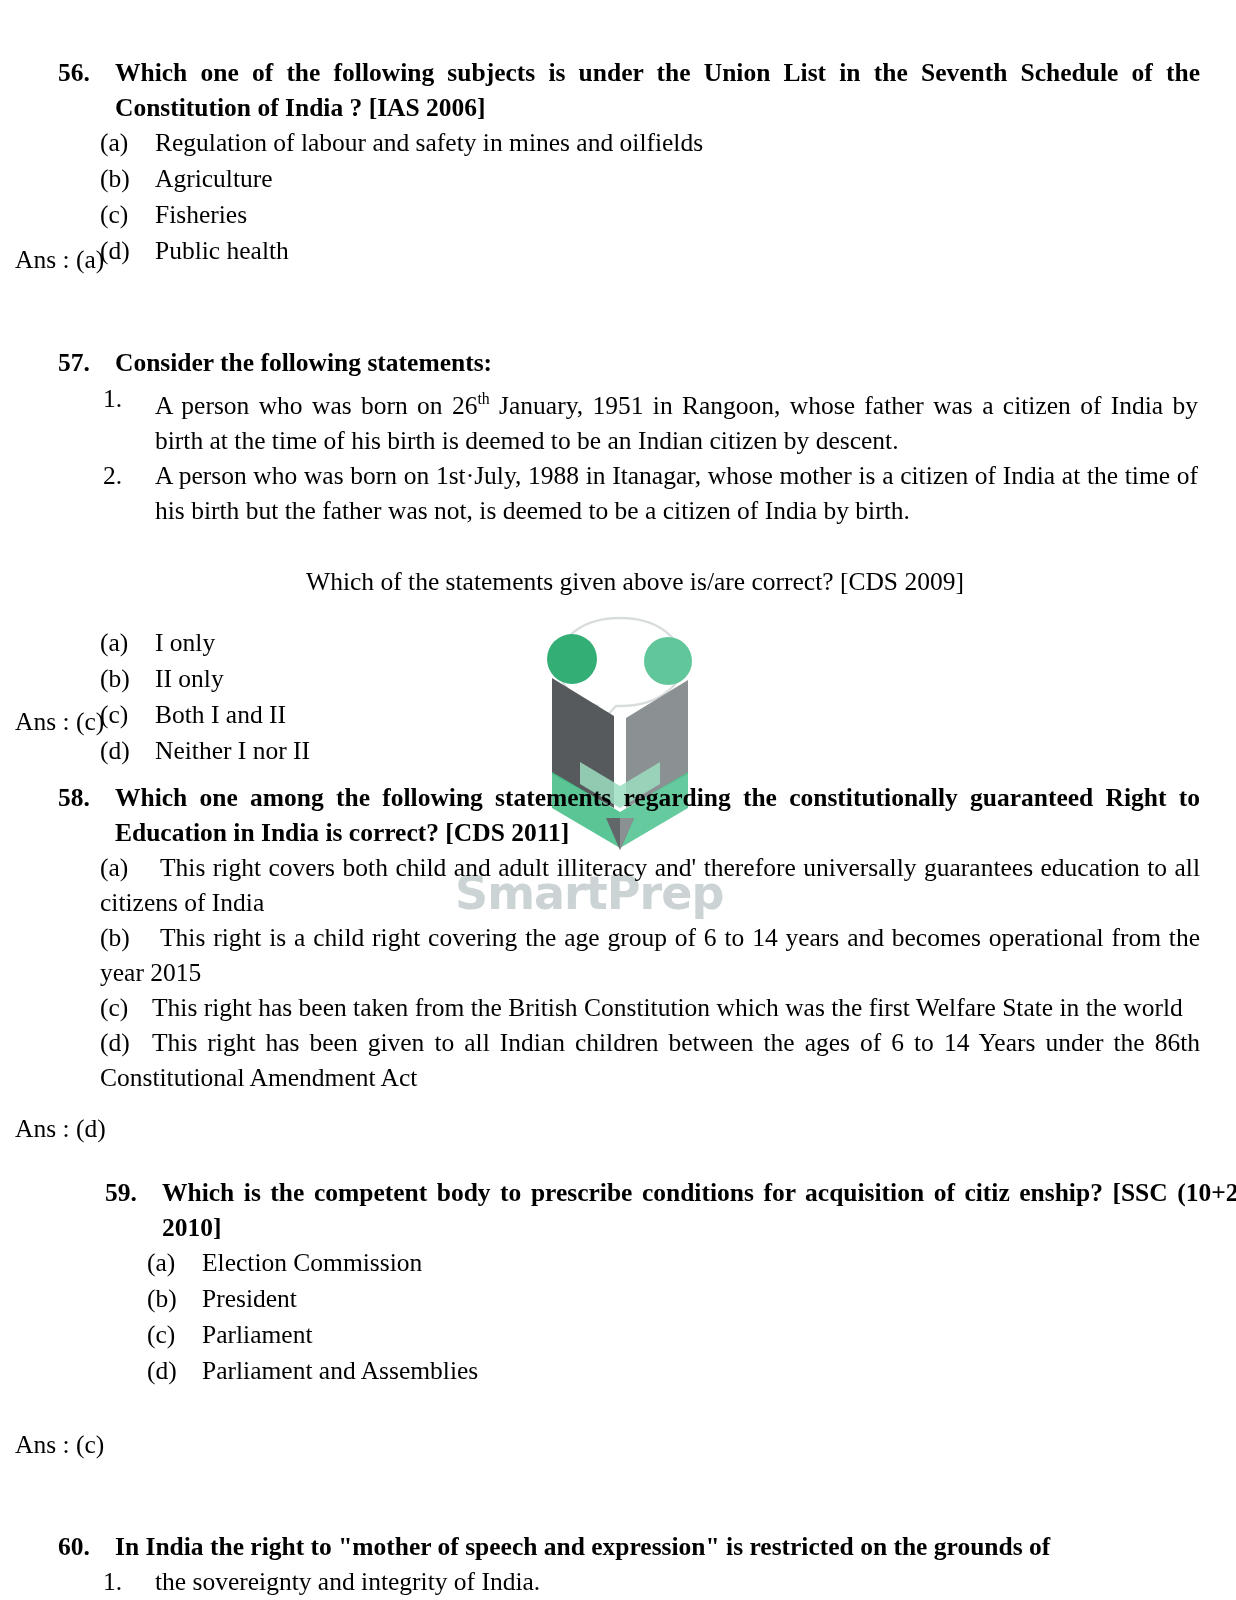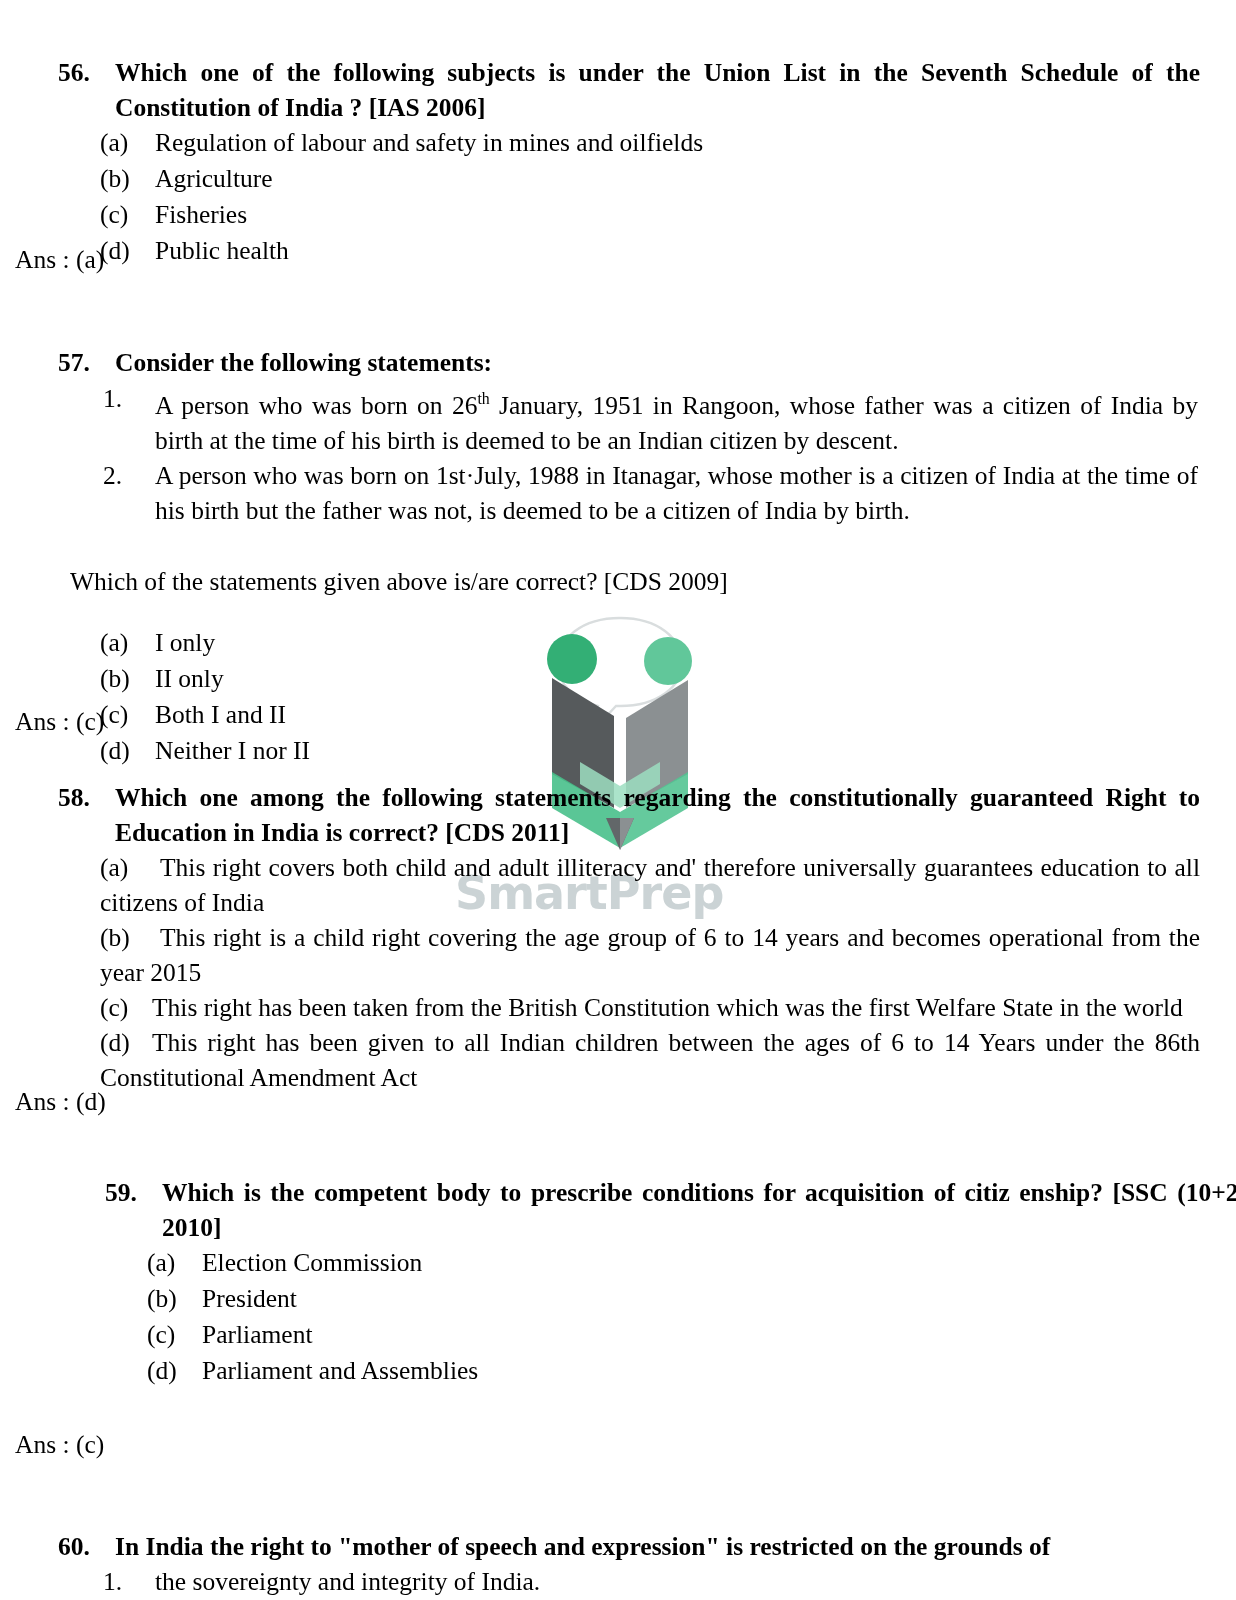--- a/index.html
+++ b/index.html
@@ -218,21 +218,21 @@
       <div class="q-head nojustify">
         <span class="qnum">57.</span>
         <span>Consider the following statements:</span>
       </div>
       <div class="stmt" style="margin-top:1px;">
         <span class="lbl">1.</span><span>A person who was born on 26</span><sup>th</sup><span> January, 1951 in Rangoon, whose father was a citizen of India by birth at the time of his birth is deemed to be an Indian citizen by descent.</span>
       </div>
       <div class="stmt">
         <span class="lbl">2.</span><span>A person who was born on 1st·July, 1988 in Itanagar, whose mother is a citizen of India at the time of his birth but the father was not, is deemed to be a citizen of India by birth.</span>
       </div>
-      <div class="sub-q" style="margin-top:36px;">Which of the statements given above is/are correct? [CDS 2009]</div>
+      <div class="sub-q" style="margin-top:36px;text-align:center;">Which of the statements given above is/are correct? [CDS 2009]</div>
       <ul class="opt-list" style="margin-top:26px;">
         <li class="opt">
           <span class="lbl">(a)</span>
           <span>I only</span>
         </li>
         <li class="opt">
           <span class="lbl">(b)</span>
           <span>II only</span>
         </li>
         <li class="opt">
@@ -262,21 +262,21 @@
       </div>
       <div class="opt-flow tight">
         <span class="lbl">(c)</span>
         <span class="body">This right has been taken from the British Constitution which was the first Welfare State in the world</span>
       </div>
       <div class="opt-flow tight">
         <span class="lbl">(d)</span>
         <span class="body">This right has been given to all Indian children between the ages of 6 to 14 Years under the 86th Constitutional Amendment Act</span>
       </div>
     </div>
-    <div class="ans" style="top:1085px;">Ans : (d)</div>
+    <div class="ans" style="top:1112px;">Ans : (d)</div>
 
     <div class="q-block" style="top:1128px;padding-left:47px;">
       <div class="q-head">
         <span class="qnum">59.</span>
         <span>Which is the competent body to prescribe conditions for acquisition of citiz enship? [SSC (10+2) 2010]</span>
       </div>
       <ul class="opt-list">
         <li class="opt">
           <span class="lbl">(a)</span>
           <span>Election Commission</span>

